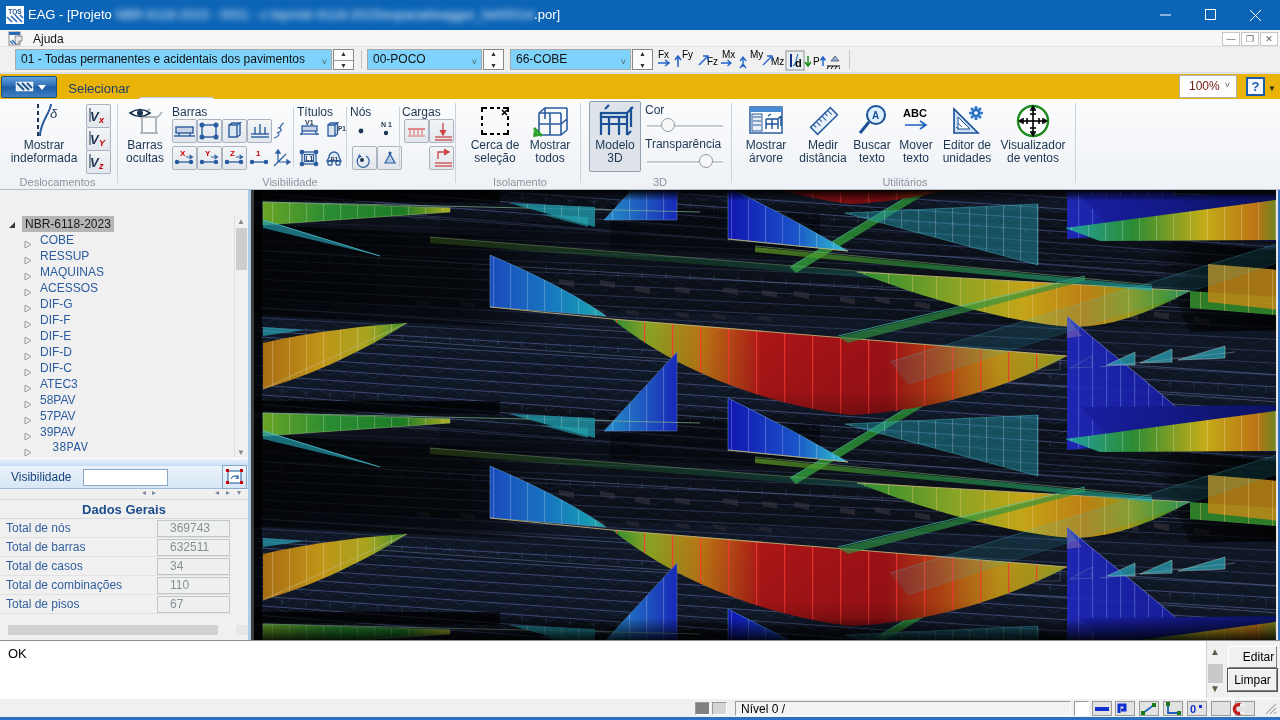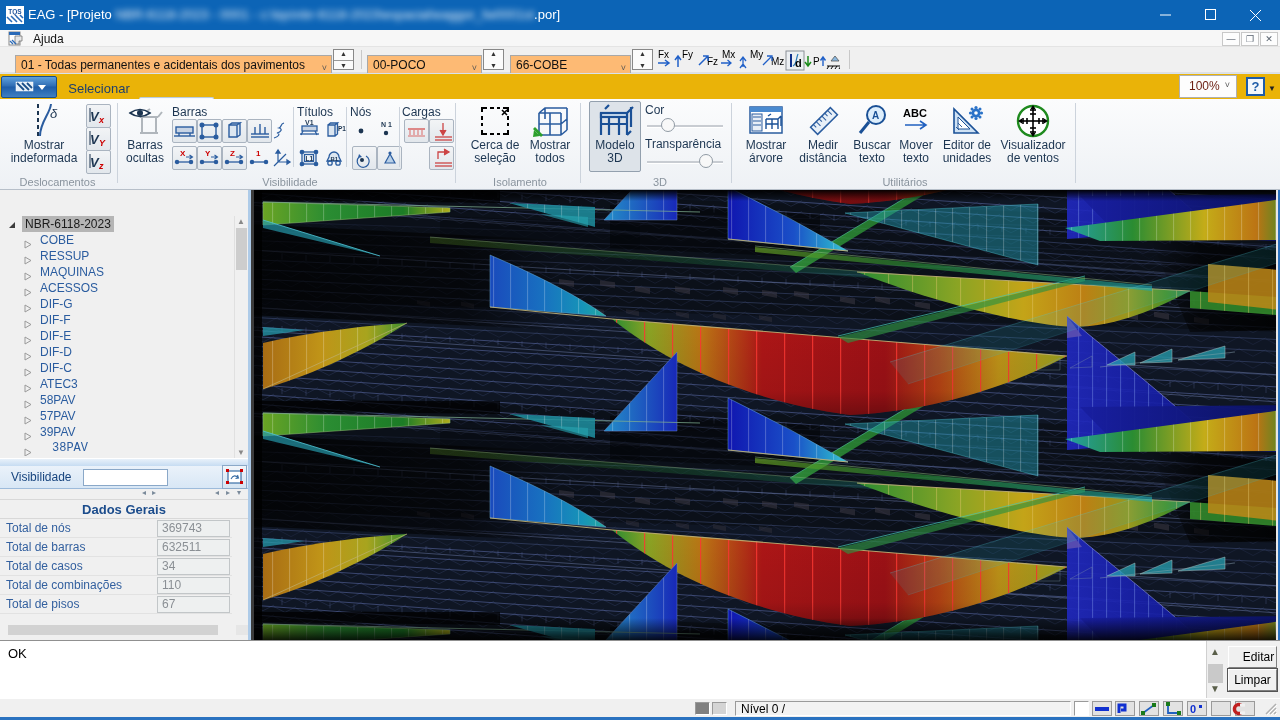--- a/index.html
+++ b/index.html
@@ -9,21 +9,21 @@
 #titlebar{left:0;top:0;width:1280px;height:30px;background:#0c64b6;color:#fff;}
 #titlebar .ttl{position:absolute;left:28px;top:7px;font-size:13px;white-space:nowrap;}
 .blurred{filter:blur(3px);opacity:.92;}
 .wbtn{position:absolute;top:0;width:45px;height:30px;color:#fff;}
 
 #menubar{left:0;top:30px;width:1280px;height:17px;background:#f7f7f7;border-bottom:1px solid #e4e4e4;}
 #menubar .mtext{position:absolute;left:33px;top:2px;font-size:12px;color:#111;}
 .mdibtn{position:absolute;top:2px;width:18px;height:14px;background:#fdfdfd;border:1px solid #c8c8c8;color:#5a6470;font-size:9px;text-align:center;line-height:12px;}
 
 #toolbar{left:0;top:47px;width:1280px;height:26px;background:#f0f0f0;border-bottom:1px solid #e0e0e0;}
-.combo{position:absolute;top:8px;height:21px;background:#fdba74;border:1px solid #a8a8a8;font-size:12px;color:#111;line-height:19px;padding-left:5px;}
+.combo{position:absolute;top:2px;height:21px;background:#7dd3fc;border:1px solid #a8a8a8;font-size:12px;color:#111;line-height:19px;padding-left:5px;}
 .combo .car{position:absolute;right:4px;top:0px;color:#555;font-size:9px;}
 .spin{position:absolute;top:2px;width:21px;height:21px;background:#fbfbfb;border:1px solid #888;}
 .spin:before{content:"▲";position:absolute;left:0;width:19px;text-align:center;top:0px;font-size:7px;color:#333;}
 .spin:after{content:"▼";position:absolute;left:0;width:19px;text-align:center;bottom:0px;font-size:7px;color:#333;}
 .spin .mid{position:absolute;left:0;top:10px;width:19px;height:1px;background:#999;}
 .tsep{position:absolute;top:3px;width:1px;height:19px;background:#c8c8c8;}
 
 #tabrow{left:0;top:73px;width:1280px;height:26px;background:#eab308;border-top:1px solid #d7e2ee;}
 #appbtn{position:absolute;left:1px;top:2px;width:56px;height:22px;background:linear-gradient(#5ea0dc,#2f6db4 45%,#1d5ca8 50%,#3f7fc2);border:1px solid #1a4f88;border-radius:2px;}
 .tab{position:absolute;top:3px;height:23px;font-size:13px;color:#1d3f6e;text-align:center;line-height:23px;}
@@ -42,21 +42,21 @@
 #leftpanel{left:0;top:190px;width:251px;height:450px;background:#f0f0f0;border-right:3px solid #aecbe8;}
 .phead{position:absolute;left:0;width:248px;height:23px;background:linear-gradient(#eaf2fa,#d8e7f5);border-bottom:1px solid #9dbbdb;}
 .phead .pt{position:absolute;left:11px;top:4px;font-size:12px;color:#17447e;}
 .search{position:absolute;left:83px;top:3px;width:85px;height:17px;background:#fff;border:1px solid #8aa8c8;}
 .mag{position:absolute;width:13px;height:13px;}
 .treeitem{position:absolute;left:0;font-size:12px;color:#2a5c9f;height:16px;line-height:16px;}
 .exp{position:absolute;width:8px;height:8px;}
 
 .prow{position:absolute;left:0;width:232px;height:19px;border-bottom:1px solid #e2e2e2;font-size:12px;color:#33609f;}
 .prow .lb{position:absolute;left:6px;top:2px;}
-.pval{position:absolute;left:157px;top:1px;width:73px;height:17px;background:#eef0f0;border:1px solid #c2c6c8;color:#8a8f94;padding-left:4px;line-height:15px;font-size:12px;}
+.pval{position:absolute;left:157px;top:1px;width:73px;height:17px;background:#eef0f0;border:1px solid #c2c6c8;color:#8a8f94;padding-left:12px;line-height:15px;font-size:12px;}
 
 #vpborder{left:251px;top:190px;width:1029px;height:450px;background:#3c3c3c;}
 #viewport{left:254px;top:190px;width:1022px;height:450px;background:#05060a;}
 #vpright{left:1276px;top:190px;width:4px;height:450px;background:#e8e8e8;border-right:2px solid #2a72c0;}
 
 #cmdarea{left:0;top:640px;width:1280px;height:58px;background:#f0f0f0;border-top:1px solid #909090;}
 #cmdtext{position:absolute;left:0;top:0;width:1207px;height:57px;background:#fff;border-right:1px solid #d0d0d0;font-size:13px;color:#000;padding:5px 8px;}
 .btn3d{position:absolute;left:1228px;width:49px;height:22px;background:#f0f0f0;border:1px solid #808080;border-top-color:#fff;border-left-color:#fff;box-shadow:1px 1px 0 #404040 inset* ;font-size:12px;text-align:center;line-height:20px;color:#000;}
 
 #statusbar{left:0;top:698px;width:1280px;height:19px;background:#f0f0f0;border-top:1px solid #fff;}

